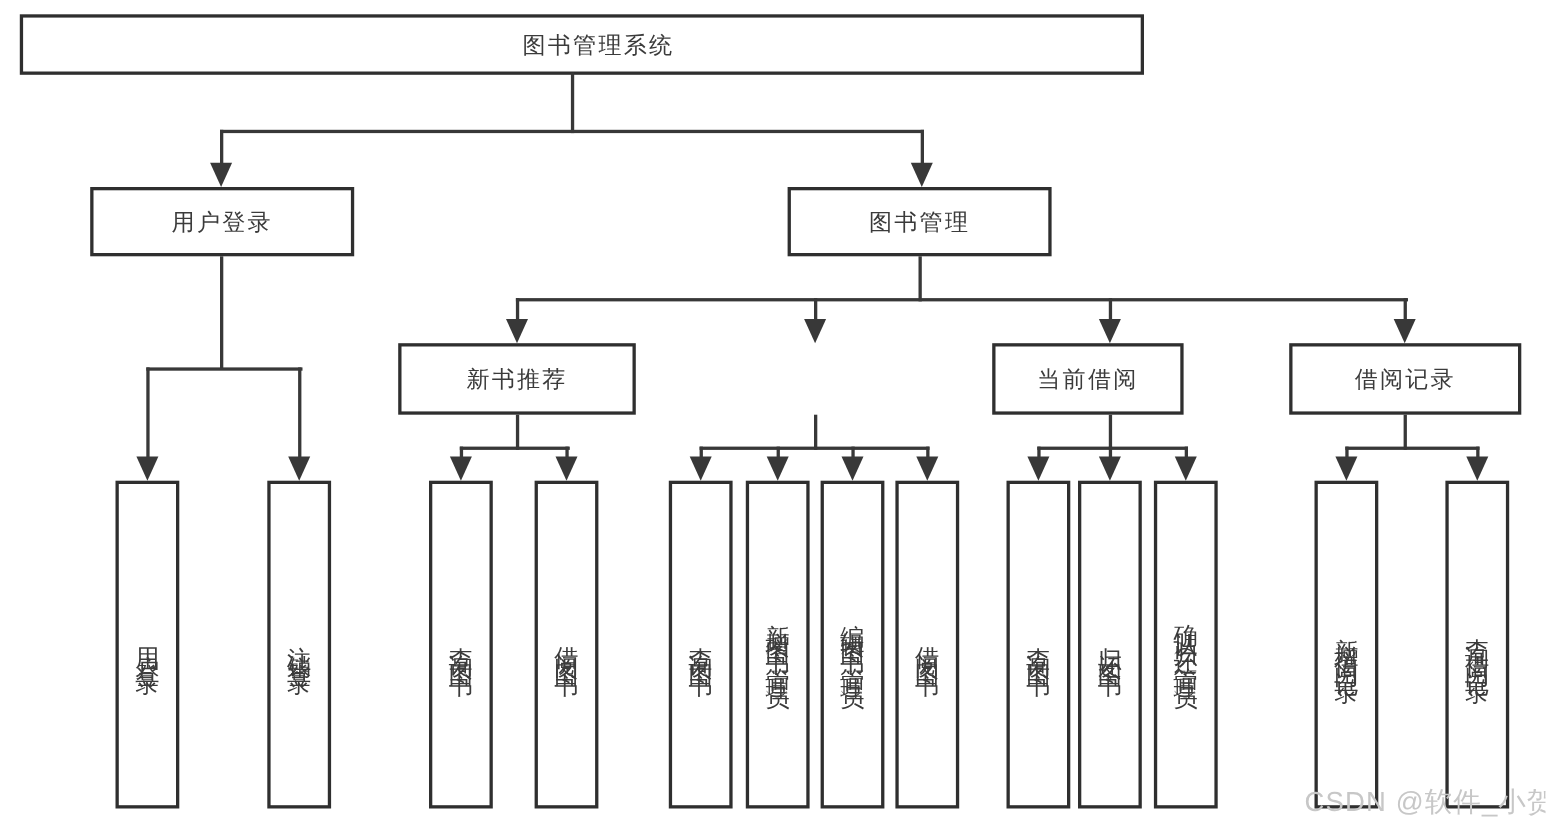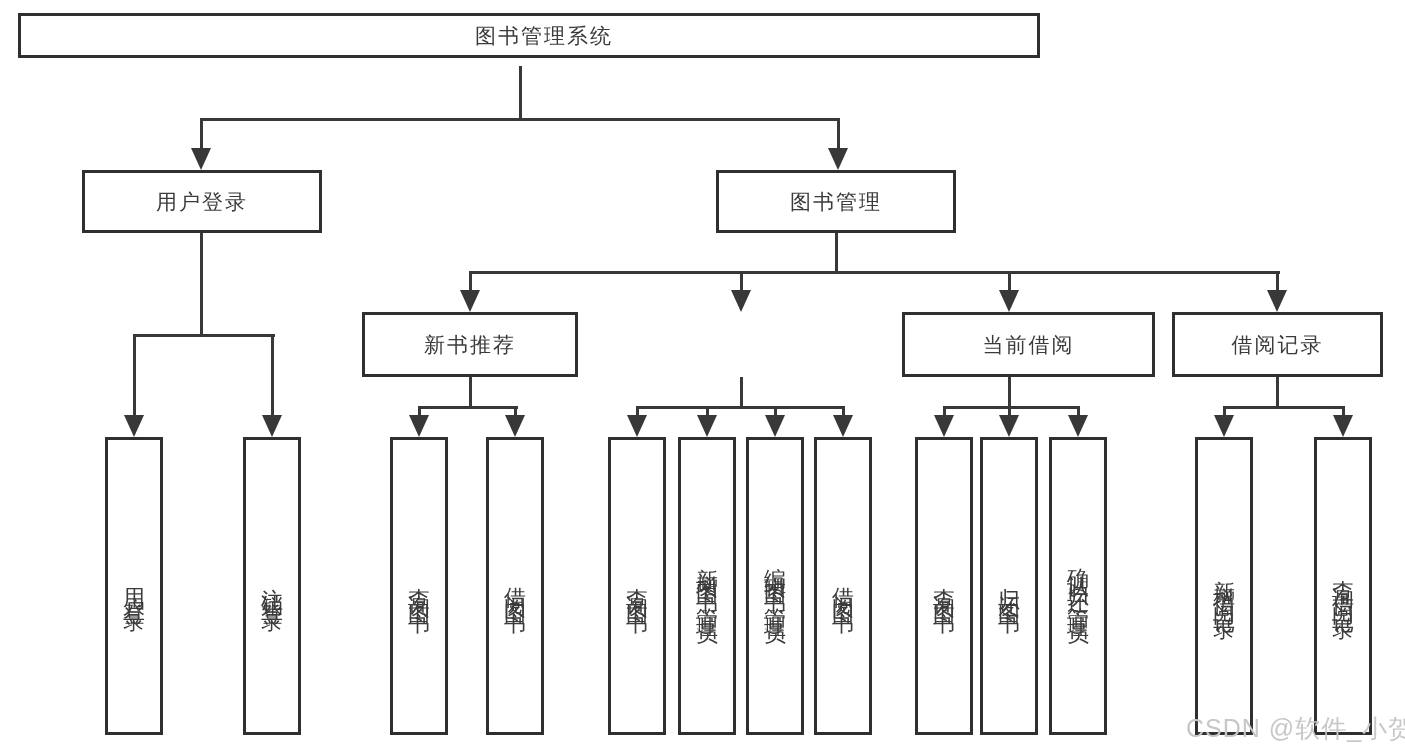--- a/index.html
+++ b/index.html
@@ -47,26 +47,26 @@
   #watermark {
     position:absolute;
     left:1186px; top:712px;
     font-size:25px;
     letter-spacing:1px;
     color:#c7c7c7;
     white-space:nowrap;
   }
 
   
-  #n-root          { left:18px;   top:13px;  width:1022px; height:45px;padding-left:30px; }
+  #n-root          { left:18px;   top:13px;  width:1022px; height:55px;padding-left:30px; }
   #n-user-login    { left:82px;   top:170px; width:240px;  height:63px; }
   #n-book-mgmt     { left:716px;  top:170px; width:240px;  height:63px; }
   #n-new-book      { left:362px;  top:312px; width:216px;  height:65px; }
   #n-book-borrow   { left:633px;  top:312px; width:217px;  height:65px; }
-  #n-current       { left:902px;  top:312px; width:253px;  height:65px; }
+  #n-current       { left:902px;  top:312px; width:174px;  height:65px; }
   #n-records       { left:1172px; top:312px; width:211px;  height:65px; }
 
   .leaf { top:437px; width:58px; height:298px; }
   #l-ul-login   { left:105px; }
   #l-ul-logout  { left:243px; }
   #l-nb-query   { left:390px; }
   #l-nb-borrow  { left:486px; }
   #l-bb-query   { left:608px; }
   #l-bb-add     { left:678px; }
   #l-bb-edit    { left:746px; }

